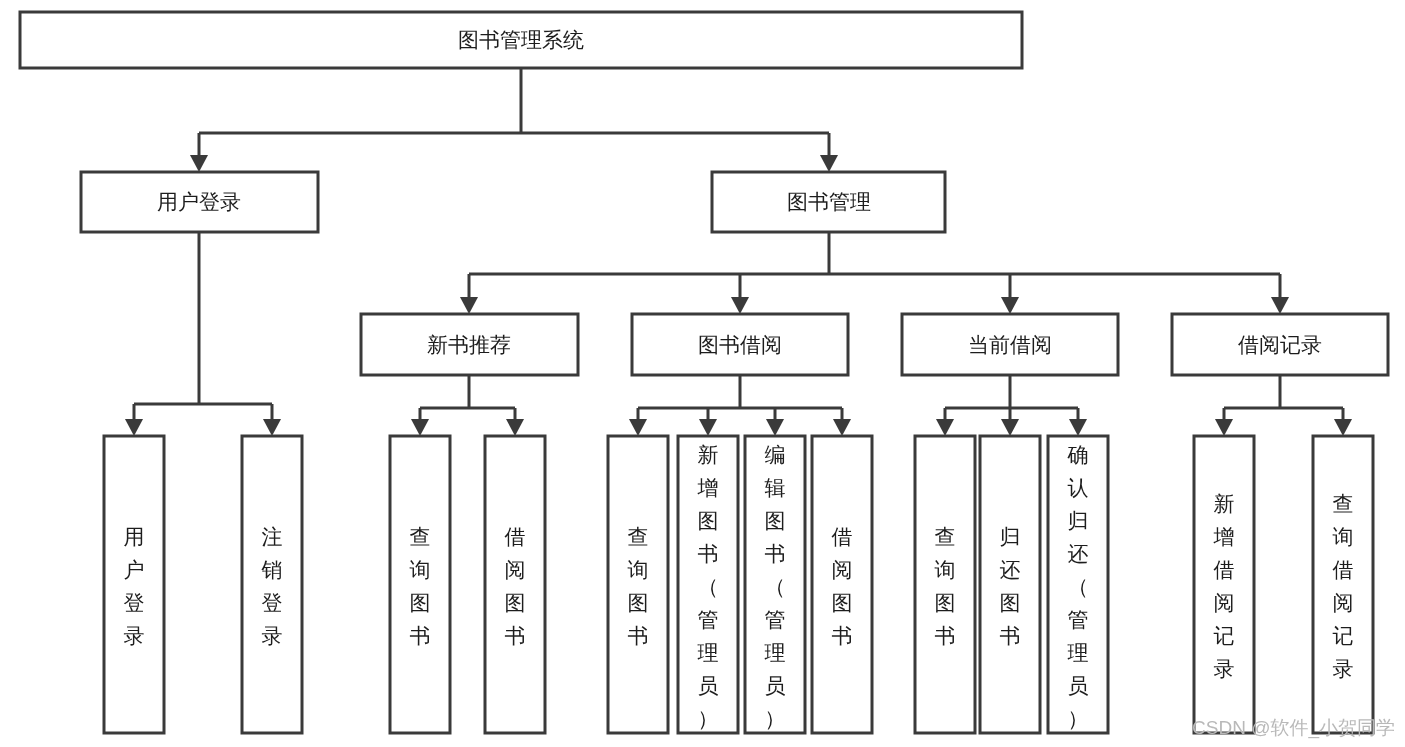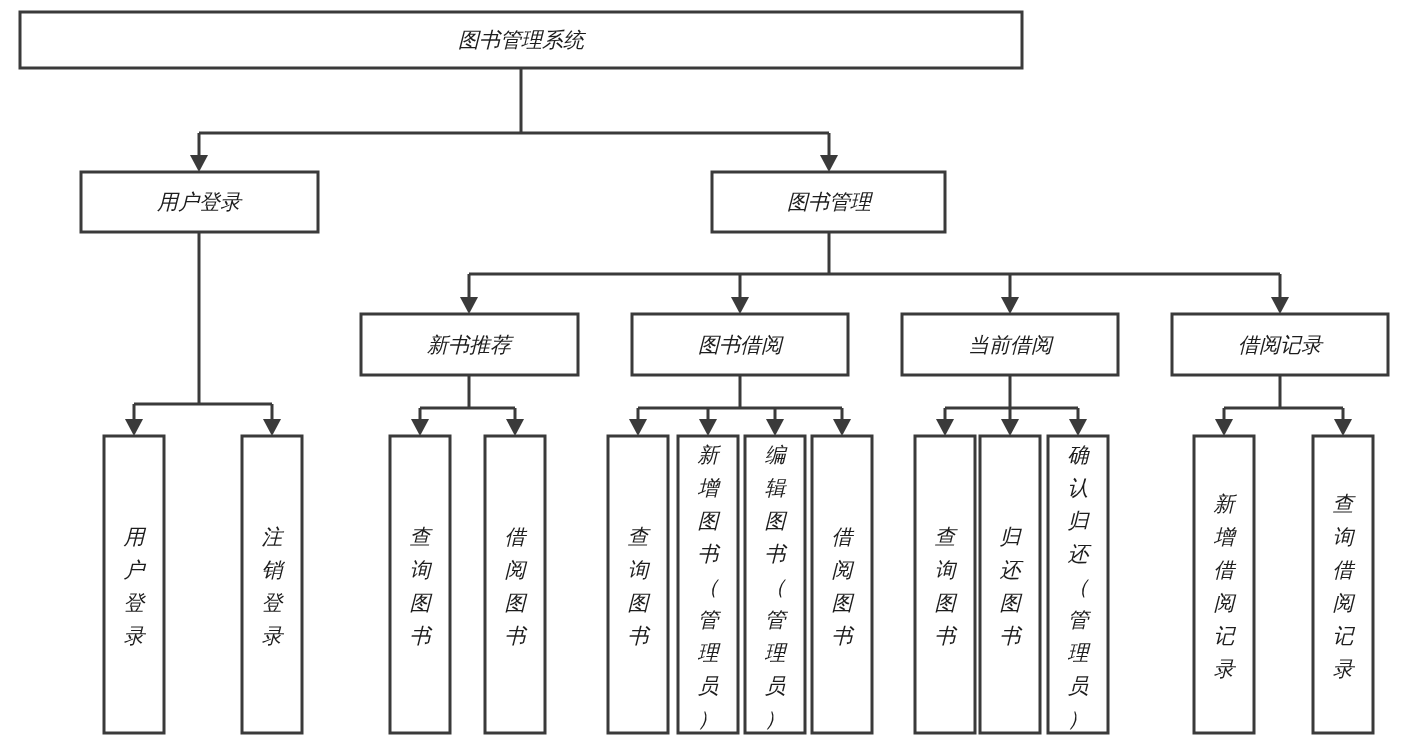--- a/index.html
+++ b/index.html
@@ -11,21 +11,20 @@
     width: 1405px;
     height: 747px;
     font-family: "Liberation Sans", "DejaVu Sans", sans-serif;
     overflow: hidden;
     position: relative;
   }
   #diagram-root {
     position: relative;
     width: 1405px;
     height: 747px;
-    font-style: italic;
   }
   svg.diagram {
     display: block;
     width: 1405px;
     height: 747px;
   }
   .node-rect {
     fill: #ffffff;
     stroke: #3a3a3a;
     stroke-width: 3;
@@ -185,13 +184,14 @@
     <g>
       <rect class="node-rect" x="1194" y="436" width="60" height="297"></rect>
       <text class="node-label-v" x="1224" y="0"><tspan x="1224" y="511.24">新</tspan><tspan x="1224" y="544.24">增</tspan><tspan x="1224" y="577.24">借</tspan><tspan x="1224" y="610.24">阅</tspan><tspan x="1224" y="643.24">记</tspan><tspan x="1224" y="676.24">录</tspan></text>
     </g>
     <g>
       <rect class="node-rect" x="1343" y="436" width="60" height="297" transform="translate(-30,0)"></rect>
       <text class="node-label-v" x="1343" y="0"><tspan x="1343" y="511.24">查</tspan><tspan x="1343" y="544.24">询</tspan><tspan x="1343" y="577.24">借</tspan><tspan x="1343" y="610.24">阅</tspan><tspan x="1343" y="643.24">记</tspan><tspan x="1343" y="676.24">录</tspan></text>
     </g>
   </svg>
 
+  <div class="watermark">CSDN @软件_小贺同学</div>
 </div>
 
 </body></html>

